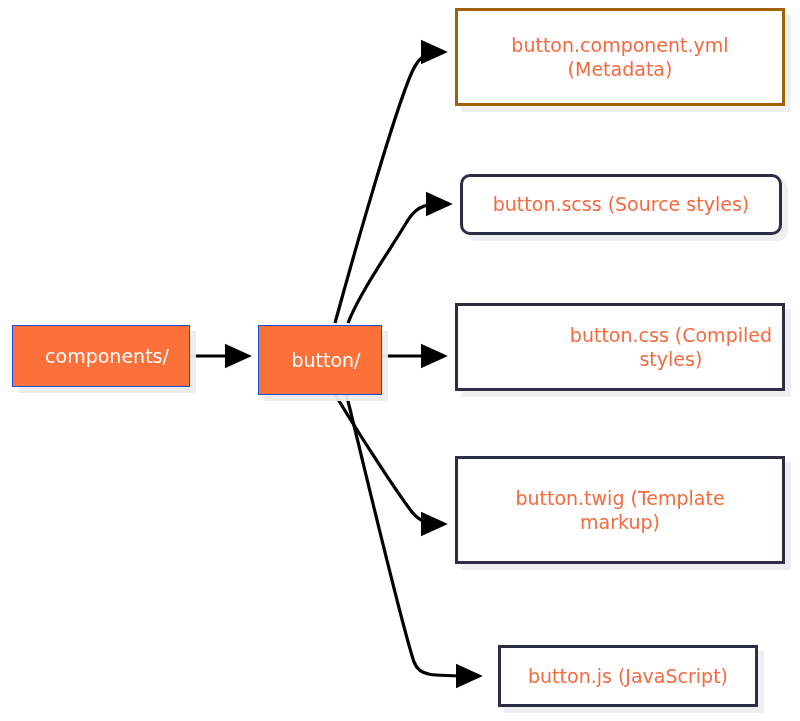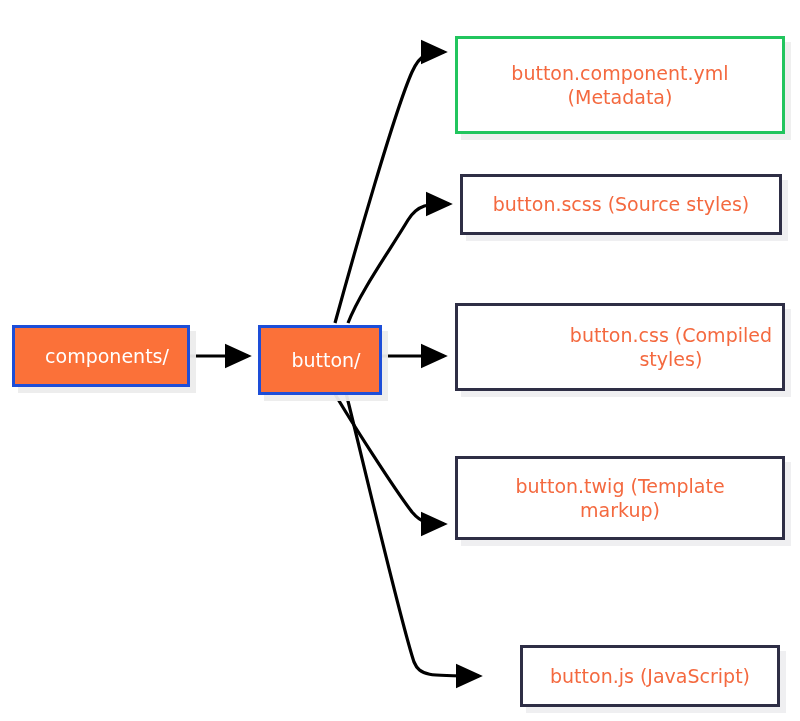--- a/index.html
+++ b/index.html
@@ -33,34 +33,33 @@
     line-height: 1.28;
   }
   .node-label {
     display: block;
     padding: 0 10px;
     white-space: pre-line;
   }
   
   .node.orange {
     background: #fb7139;
-    border: 3px solid #1d4ed8;
+    border: 1px solid #1d4ed8;
     color: #ffffff;
     font-size: 19px;
     box-shadow: 6px 6px 0 0 rgba(236,236,236,0.95);
     padding-left: 12px;
   }
   
   .node.plain-gray {
     background: #ffffff;
-    border: 3px solid #22c55e;
+    border: 3px solid #a16207;
     color: #f4693f;
     font-size: 19px;
     box-shadow: 6px 6px 0 0 rgba(238,238,238,0.95);
-    margin-top: 28px;
   }
   
   .node.plain-navy {
     background: #ffffff;
     border: 3px solid #2e2e45;
     color: #f4693f;
     font-size: 19px;
     box-shadow: 6px 6px 0 0 rgba(238,238,240,0.95);
   }
 </style>
@@ -89,29 +88,29 @@
       <div class="node orange" style="left: 12px; top: 325px; width: 178px; height: 62px;">
         <span class="node-label">components/</span>
       </div>
       <div class="node orange" style="left: 258px; top: 325px; width: 124px; height: 70px;">
         <span class="node-label">button/</span>
       </div>
       <div class="node plain-gray" style="left: 455px; top: 8px; width: 330px; height: 98px;">
         <span class="node-label">button.component.yml
 (Metadata)</span>
       </div>
-      <div class="node plain-navy" style="left: 460px; top: 174px; width: 322px; height: 61px;">
+      <div class="node plain-navy" style="left: 460px; top: 174px; width: 322px; height: 61px; border-radius: 10px;">
         <span class="node-label">button.scss (Source styles)</span>
       </div>
       <div class="node plain-navy" style="left: 455px; top: 303px; width: 330px; height: 88px; justify-content: flex-end;">
         <span class="node-label">button.css (Compiled
 styles)</span>
       </div>
-      <div class="node plain-navy" style="left: 455px; top: 456px; width: 330px; height: 84px;">
+      <div class="node plain-navy" style="left: 455px; top: 456px; width: 330px; height: 108px;">
         <span class="node-label">button.twig (Template
 markup)</span>
       </div>
-      <div class="node plain-navy" style="left: 520px; top: 645px; width: 260px; height: 62px;">
+      <div class="node plain-navy" style="left: 498px; top: 645px; width: 260px; height: 62px;">
         <span class="node-label">button.js (JavaScript)</span>
       </div>
     </div>
 
 </div>
 
 </body></html>

